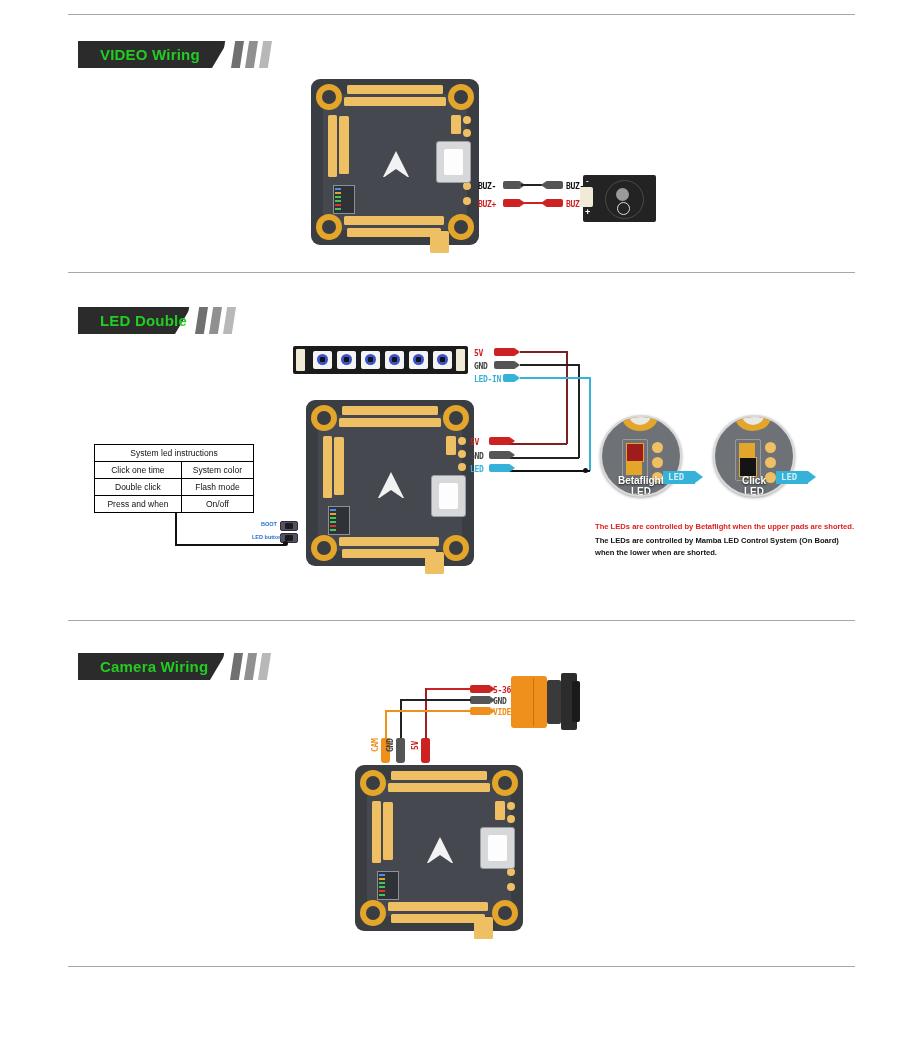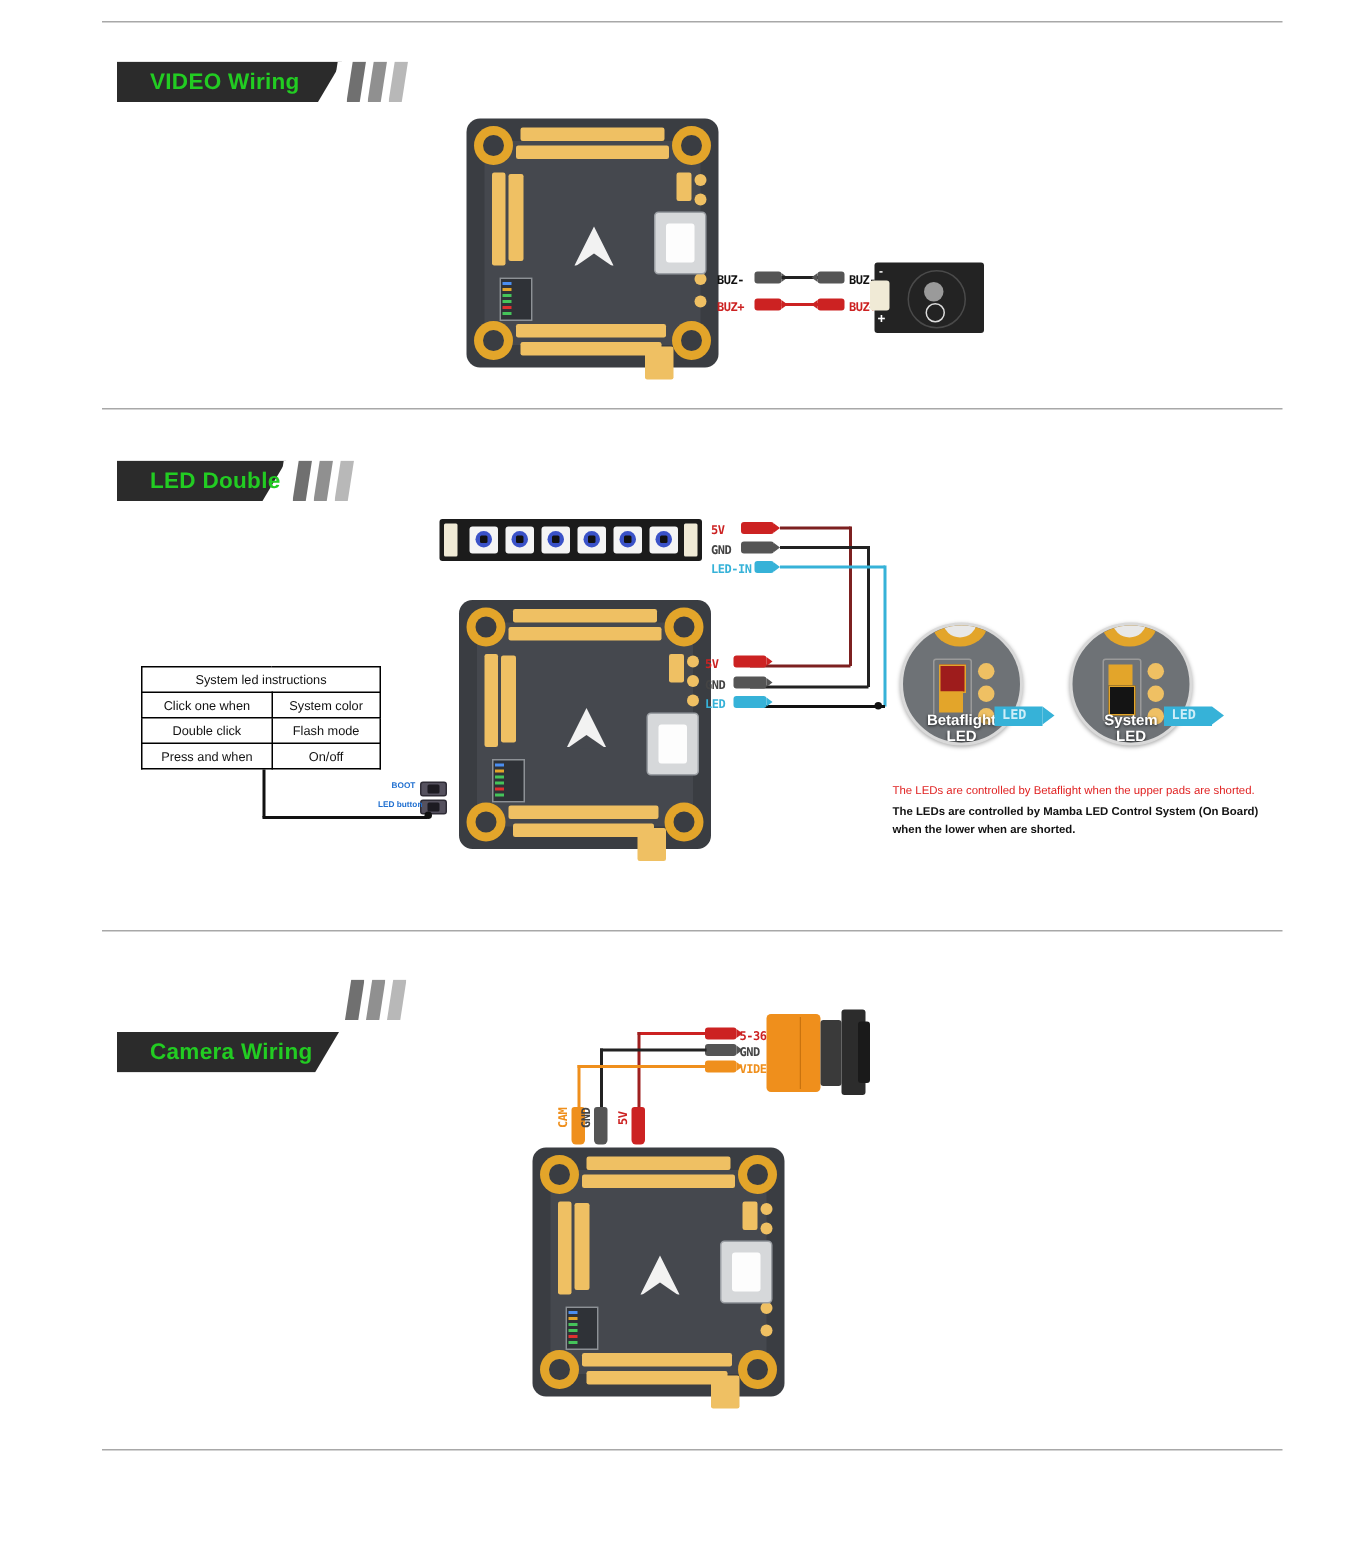--- a/index.html
+++ b/index.html
@@ -61,21 +61,21 @@
   .mag .mc{position:absolute;background:#e3a52a;}
   .mag .mp{position:absolute;background:#efc063;border-radius:50%;}
   .mag .mlabel{position:absolute;left:0;width:100%;text-align:center;color:#fff;
      font-size:10px;font-weight:bold;line-height:11px;text-shadow:0 1px 2px rgba(0,0,0,.8);}
   .ledtag{position:absolute;height:13px;background:#36b2d8;color:#cfeef8;font-weight:bold;
      font-size:9px;font-family:"DejaVu Sans Mono",monospace;line-height:13px;padding-left:5px;width:27px;}
   .ledtag:after{content:"";position:absolute;right:-8px;top:0;border-top:6.5px solid transparent;
      border-bottom:6.5px solid transparent;border-left:8px solid #36b2d8;}
 
   .note{position:absolute;font-size:7.6px;line-height:10.5px;font-family:"Liberation Sans",sans-serif;white-space:nowrap;}
-  .note.red{color:#e02020;font-weight:normal;}
+  .note.red{color:#e02020;font-weight:bold;}
   .note.blk{color:#111;font-weight:bold;}
 
   
   .cambody{position:absolute;background:#ef8f1c;border-radius:3px;}
   .camlens{position:absolute;background:#2c2c2c;}
   .camring{position:absolute;background:#3a3a3a;border-radius:2px;}
 
   .btn{position:absolute;background:#55515e;border:1px solid #2f2c36;border-radius:2px;}
   .btn:after{content:"";position:absolute;left:28%;top:18%;width:44%;height:64%;background:#1d1b22;border-radius:1px;}
   .bluelbl{position:absolute;color:#1f6fd0;font-size:5.5px;font-weight:bold;
@@ -260,21 +260,21 @@
 <div class="wire" style="left:175px;top:544px;width:110px;height:1.5px;background:#111;"></div>
 <div class="wire" style="left:175px;top:470px;width:1.5px;height:75px;background:#111;"></div>
 <div class="dot" style="left:283px;top:541px;"></div>
 
 <table class="ledtab" style="left:94px;top:444px;width:160px;">
   <tbody>
       <tr>
     <td class="hd" colspan="2">System led instructions</td>
   </tr>
   <tr>
-    <td>Click one when</td>
+    <td>Click one time</td>
     <td>System color</td>
   </tr>
   <tr>
     <td>Double click</td>
     <td>Flash mode</td>
   </tr>
   <tr>
     <td>Press and when</td>
     <td>On/off</td>
   </tr>
@@ -297,30 +297,30 @@
 
 <div class="mag" style="left:713px;top:415px;">
   <div class="mc" style="left:20px;top:-14px;width:36px;height:28px;border-radius:0 0 50% 50%;"></div>
   <div class="abs" style="left:27px;top:-12px;width:22px;height:20px;border-radius:0 0 50% 50%;background:#e8e8e8;"></div>
   <div class="abs" style="left:20px;top:22px;width:24px;height:40px;border:1px solid #9a9a9a;border-radius:2px;"></div>
   <div class="abs" style="left:24px;top:26px;width:16px;height:14px;background:#e3a52a;"></div>
   <div class="abs" style="left:24px;top:40px;width:16px;height:18px;background:#141414;border:1px solid #e3a52a;"></div>
   <div class="mp" style="left:50px;top:25px;width:11px;height:11px;"></div>
   <div class="mp" style="left:50px;top:40px;width:11px;height:11px;"></div>
   <div class="mp" style="left:50px;top:55px;width:11px;height:11px;"></div>
-  <div class="mlabel" style="top:58px;">System</div>
+  <div class="mlabel" style="top:58px;">Click</div>
   <div class="mlabel" style="top:69px;">LED</div>
 </div>
 <div class="ledtag" style="left:776px;top:471px;">LED</div>
 
 <div class="note red" style="left:595px;top:522px;">The LEDs are controlled by Betaflight when the upper pads are shorted.</div>
 <div class="note blk" style="left:595px;top:536px;">The LEDs are controlled by Mamba LED Control System (On Board)</div>
 <div class="note blk" style="left:595px;top:548px;">when the lower when are shorted.</div>
 
-<div class="banner" style="left:78px;top:688px;width:148px;text-decoration:underline;">
+<div class="banner" style="left:78px;top:653px;width:148px;text-decoration:underline;">
   <div class="plate" style="width:148px;"></div>
   <div class="btxt">Camera Wiring</div>
 </div>
 <div class="slash" style="left:220px;top:653px;background:#ffffff;"></div>
 <div class="slash" style="left:230px;top:653px;background:#707070;"></div>
 <div class="slash" style="left:244px;top:653px;background:#909090;"></div>
 <div class="slash" style="left:258px;top:653px;background:#b8b8b8;"></div>
 
 <div class="plug tipR" style="left:470px;top:685px;width:21px;background:#cc2222;color:#cc2222;"></div>
 <div class="plug tipR" style="left:470px;top:696px;width:21px;background:#555;color:#555;"></div>

